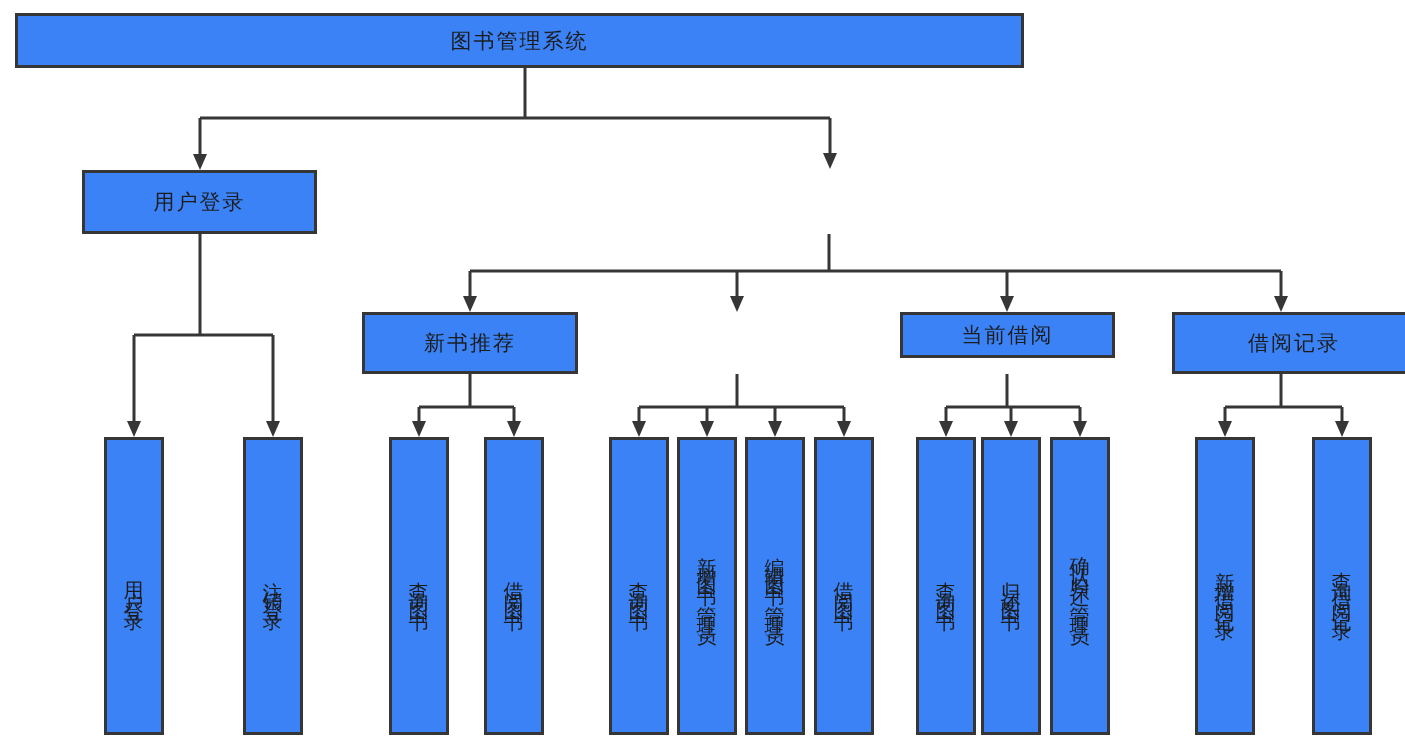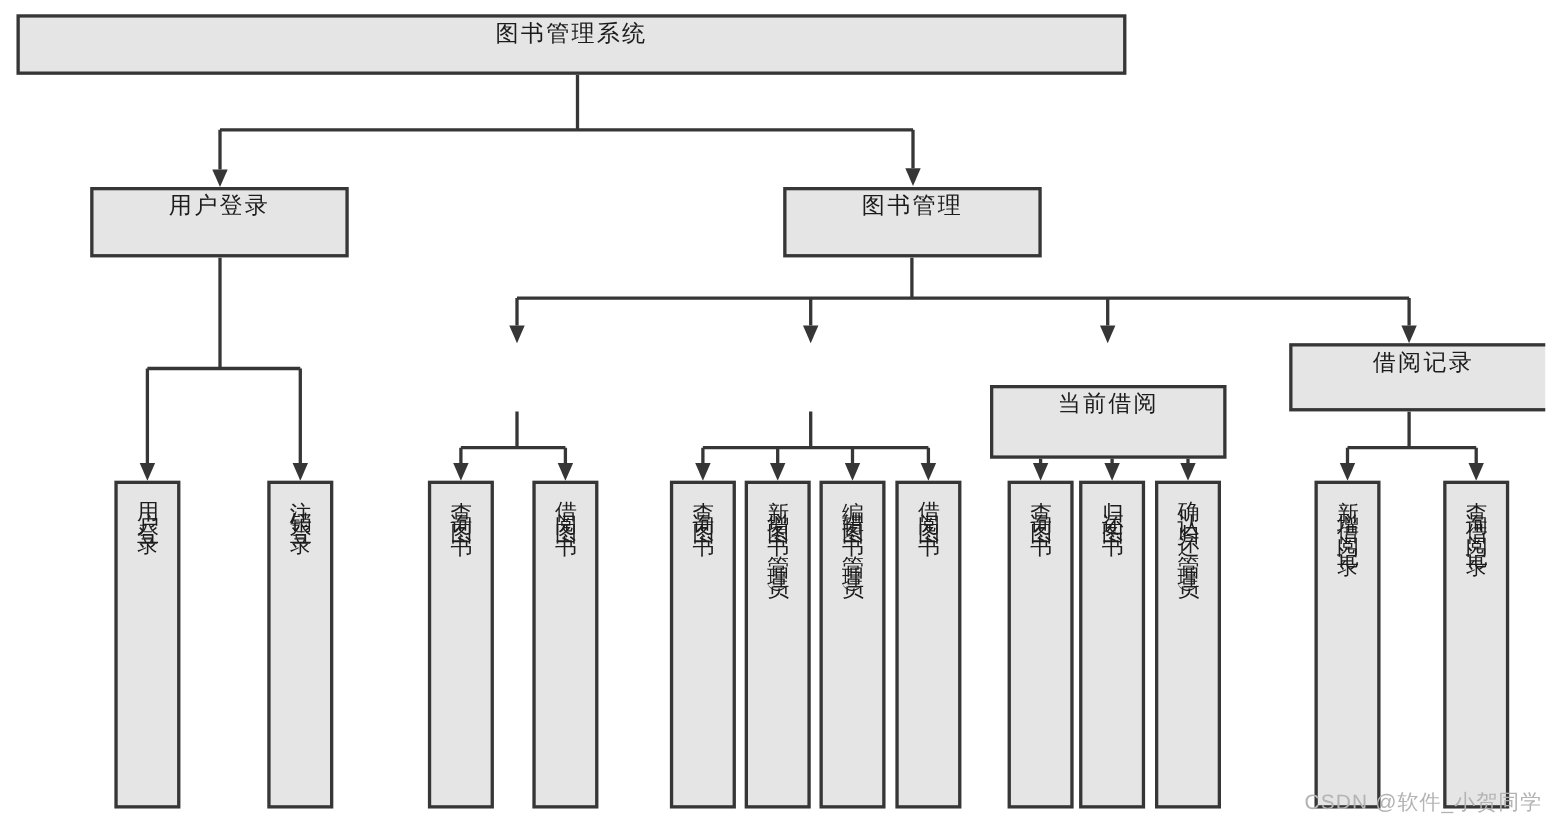--- a/index.html
+++ b/index.html
@@ -16,41 +16,41 @@
     overflow:hidden;
     font-family:"Liberation Sans","DejaVu Sans",sans-serif;
     color:var(--text);
   }
   .wires{position:absolute;left:0;top:0;z-index:0;}
   .wires path{stroke:var(--line);stroke-width:3;fill:none;}
   .wires polygon{fill:var(--line);stroke:none;}
   .node{
     position:absolute;box-sizing:border-box;
     border:3px solid var(--line);
-    background:#e5e5e5;
-    display:flex;justify-content:center;
+    background:#3b82f6;
+    display:flex;align-items:center;justify-content:center;
     z-index:1;
   }
   .hbox{font-size:21px;letter-spacing:2px;}
   .vbox .lbl{
     writing-mode:vertical-rl;
     text-orientation:mixed;
     font-size:20px;
     letter-spacing:10px;
     line-height:1;
   }
   
   .n-root{left:15px;top:13px;width:1009px;height:55px;}
   
   .n-l2a{left:82px;top:170px;width:235px;height:64px;}
   .n-l2b{left:712px;top:170px;width:235px;height:64px;}
   
   .n-s0{left:362px;top:312px;width:216px;height:62px;}
   .n-s1{left:630px;top:312px;width:215px;height:62px;}
-  .n-s2{left:900px;top:312px;width:215px;height:67px;margin-top:38px;}
+  .n-s2{left:900px;top:312px;width:215px;height:46px;}
   .n-s3{left:1172px;top:312px;width:244px;height:62px;}
   
   .leaf{top:437px;width:60px;height:298px;}
   .n-g1a{left:104px;} .n-g1b{left:243px;}
   .n-g2a{left:389px;} .n-g2b{left:484px;}
   .n-g3a{left:609px;} .n-g3b{left:677px;} .n-g3c{left:745px;} .n-g3d{left:814px;}
   .n-g4a{left:916px;} .n-g4b{left:981px;} .n-g4c{left:1050px;}
   .n-g5a{left:1195px;} .n-g5b{left:1312px;}
   .watermark{
     position:absolute;right:3px;bottom:5px;
@@ -99,24 +99,24 @@
     <polygon points="1335 421, 1349 421, 1342 437"></polygon>
   </svg>
 
   <div class="node hbox n-root">
     <span class="lbl">图书管理系统</span>
   </div>
 
   <div class="node hbox n-l2a">
     <span class="lbl">用户登录</span>
   </div>
-  <div class="node hbox n-l2b">
-    <span class="lbl">图书管理</span>
+
+  <div class="node hbox n-s0">
+    <span class="lbl">新书推荐</span>
   </div>
-
   <div class="node hbox n-s2">
     <span class="lbl">当前借阅</span>
   </div>
   <div class="node hbox n-s3">
     <span class="lbl">借阅记录</span>
   </div>
 
   <div class="node vbox leaf n-g1a">
     <span class="lbl">用户登录</span>
   </div>
@@ -154,15 +154,14 @@
     <span class="lbl">确认归还（管理员）</span>
   </div>
 
   <div class="node vbox leaf n-g5a">
     <span class="lbl">新增借阅记录</span>
   </div>
   <div class="node vbox leaf n-g5b">
     <span class="lbl">查询借阅记录</span>
   </div>
 
-  <div class="watermark">CSDN @软件_小贺同学</div>
 
 </div>
 
 </body></html>

